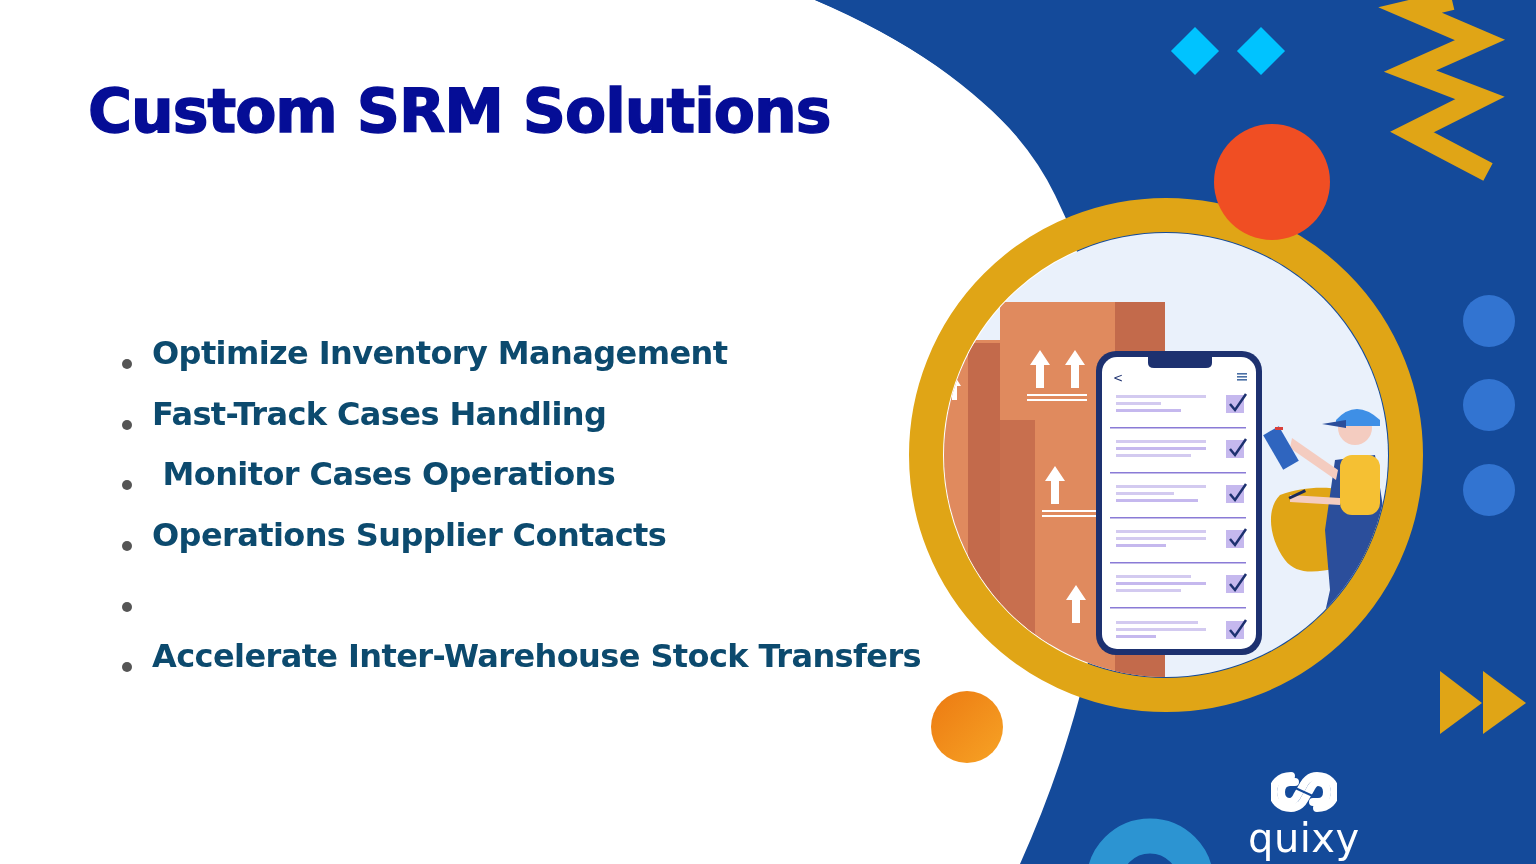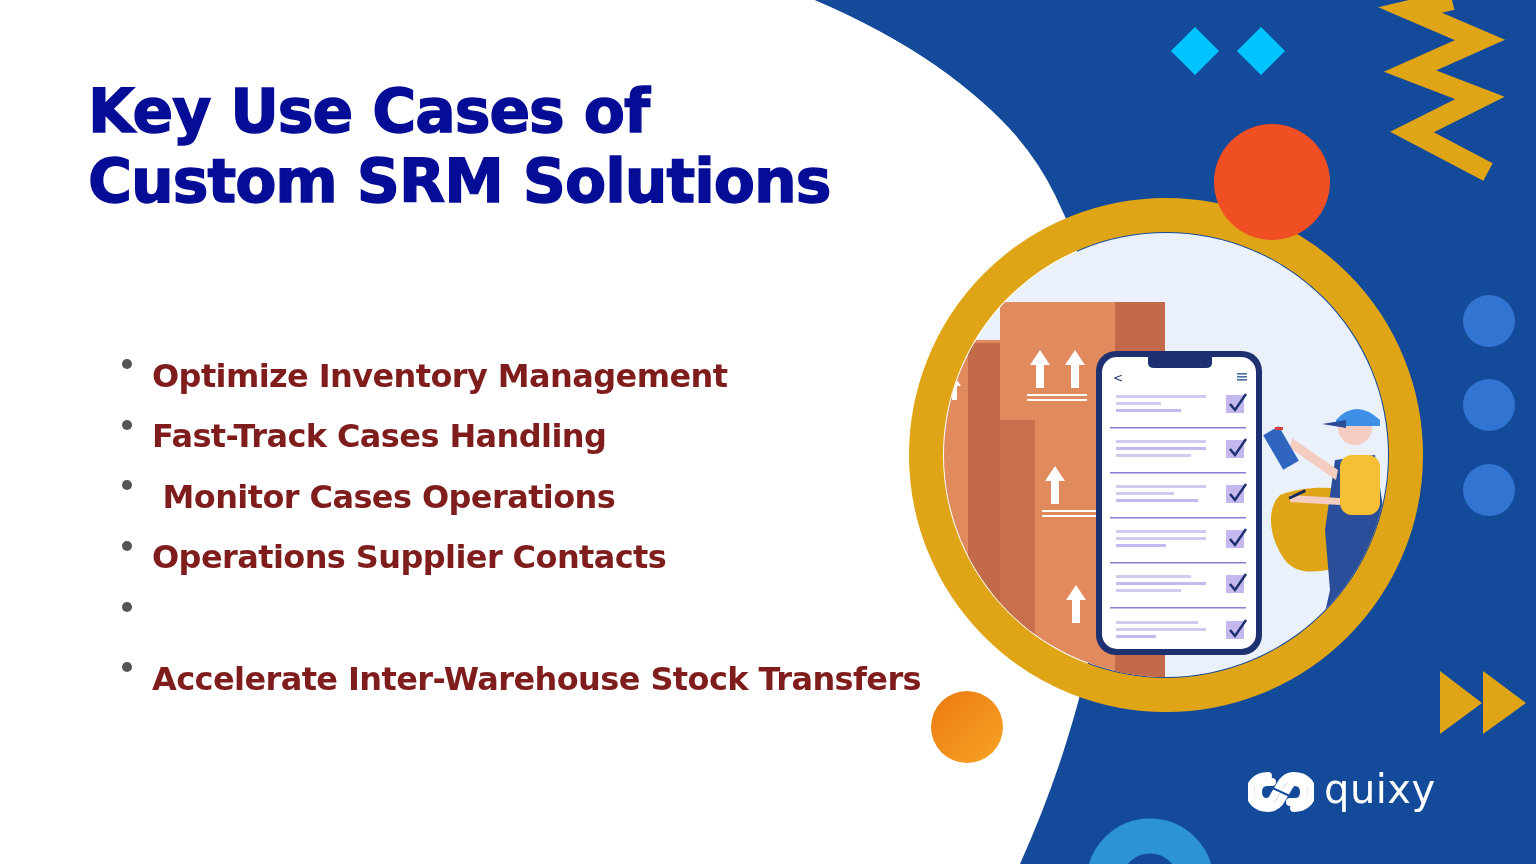--- a/index.html
+++ b/index.html
@@ -42,46 +42,47 @@
       left: 118px;
       top: 334px;
       margin: 0;
       padding: 0;
       list-style: none;
     }
     .bullets li {
       position: relative;
       height: 60.6px;
       display: flex;
-      align-items: flex-end;
+      align-items: flex-start;
       padding-left: 34px;
       font-family: "DejaVu Sans", sans-serif;
       font-weight: bold;
       font-size: 32px;
-      color: #7f1d1d;
+      color: #0c4a6e;
       letter-spacing: -0.6px;
       white-space: pre;
     }
     .bullets li .dot {
       position: absolute;
       left: 4px;
       top: 50%;
       width: 10px;
       height: 10px;
       margin-top: -5px;
       border-radius: 50%;
       background: #555555;
     }
     .logo {
       position: absolute;
       left: 1248px;
       top: 770px;
       display: flex;
       align-items: center;
       gap: 10px;
+      flex-direction: column;
     }
     .logo-text {
       font-family: "DejaVu Sans", sans-serif;
       font-size: 40px;
       color: #ffffff;
       letter-spacing: 0.5px;
       line-height: 1;
       margin-top: -6px;
     }
   </style>
@@ -212,21 +213,20 @@
       </g>
     </g>
 
     <circle cx="1166" cy="455" r="240" fill="none" stroke="#e0a516" stroke-width="34"></circle>
   </g>
 
   <circle cx="1272" cy="182" r="58" fill="#f04e23"></circle>
 </svg>
 
 <h1 class="title">
-  <span>Key Use Cases of</span>
   <span>Custom SRM Solutions</span>
 </h1>
 
 <ul class="bullets">
   <li>
     <span class="dot"></span>
     <span>Optimize Inventory Management</span>
   </li>
   <li>
     <span class="dot"></span>

